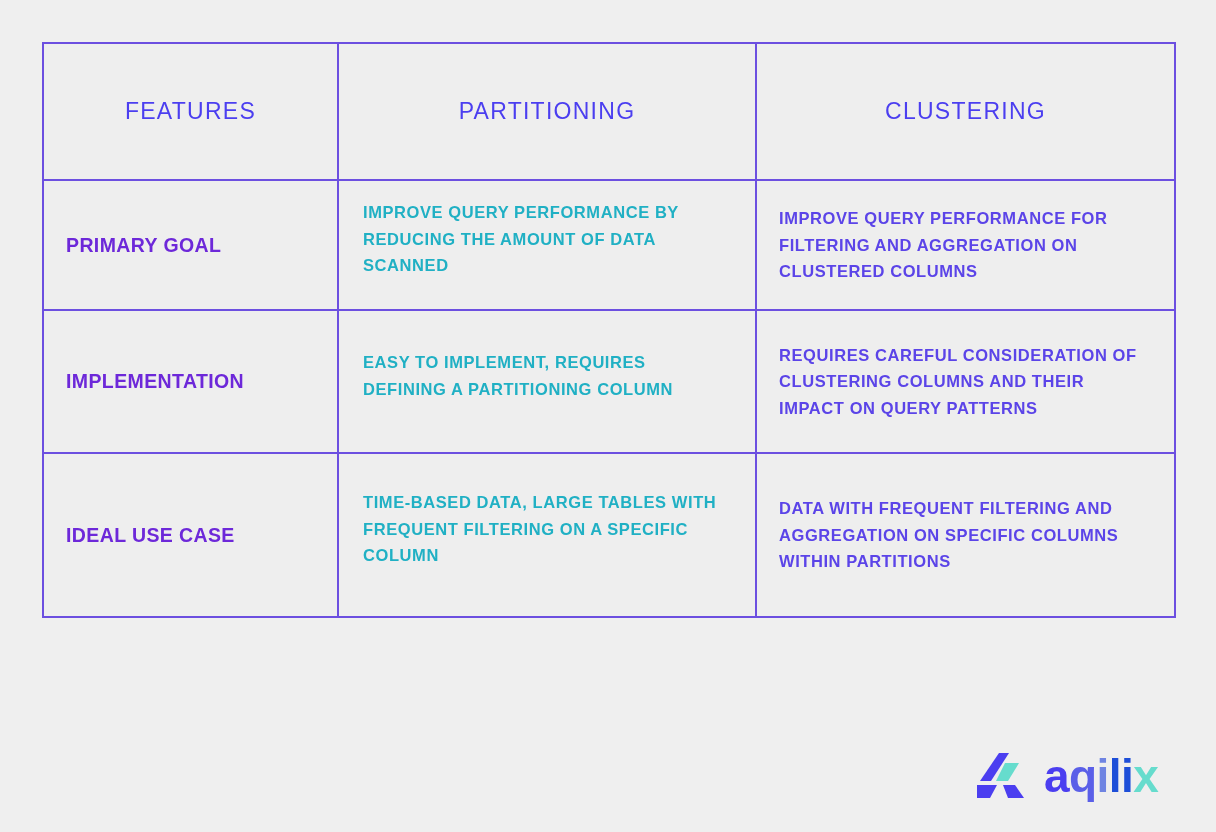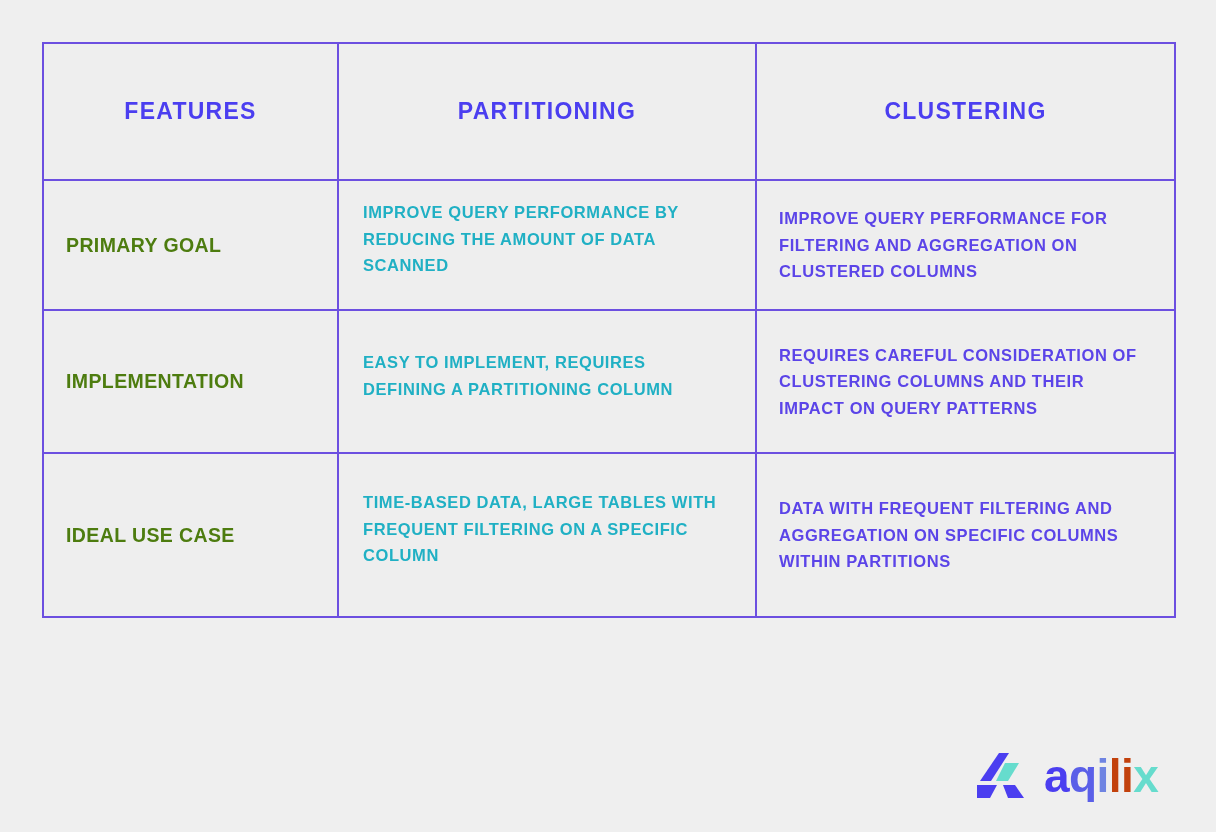--- a/index.html
+++ b/index.html
@@ -41,29 +41,29 @@
   col.c-part      { width: 418px; }
   col.c-clust     { width: 419px; }
 
   
   .head-cell {
     background: #66dccd;
     height: 137px;
     text-align: center;
     color: #4b3ef0;
     font-size: 23px;
-    font-weight: bold;
+    font-weight: normal;
     letter-spacing: 0.055em;
     text-transform: uppercase;
     padding: 0 10px;
   }
 
   
   .row-label {
-    color: #4d7c0f;
+    color: #6d28d9;
     font-size: 19.5px;
     font-weight: bold;
     letter-spacing: 0.02em;
     text-transform: uppercase;
     padding: 14px 0 14px 22px;
     line-height: 1.35;
   }
 
   .cell-partitioning {
     color: #20b0c4;
@@ -107,21 +107,21 @@
     font-size: 46px;
     font-weight: bold;
     letter-spacing: -0.012em;
     line-height: 1;
     display: flex;
     align-items: baseline;
   }
   .logo-text .lt1 { color: #4b3ef0; }
   .logo-text .lt2 { color: #5a5fe8; }
   .logo-text .lt3 { color: #6f84e2; }
-  .logo-text .lt4 { color: #c2410c; }
+  .logo-text .lt4 { color: #1d4ed8; }
   .logo-text .lt5 { color: #66dccd; }
 </style>
 </head>
 <body>
 
 <div class="page">
 
   <table class="comparison-table">
     <colgroup>
       <col class="c-feature">

